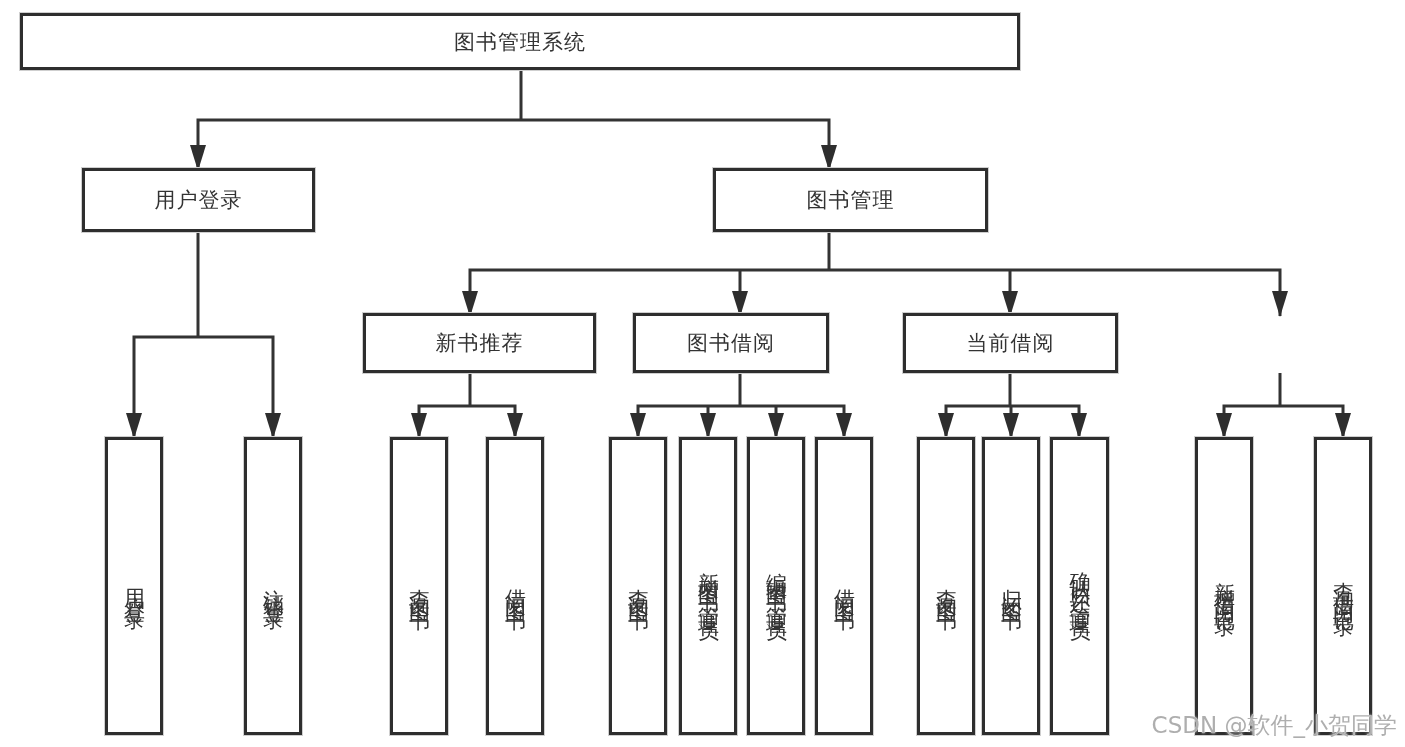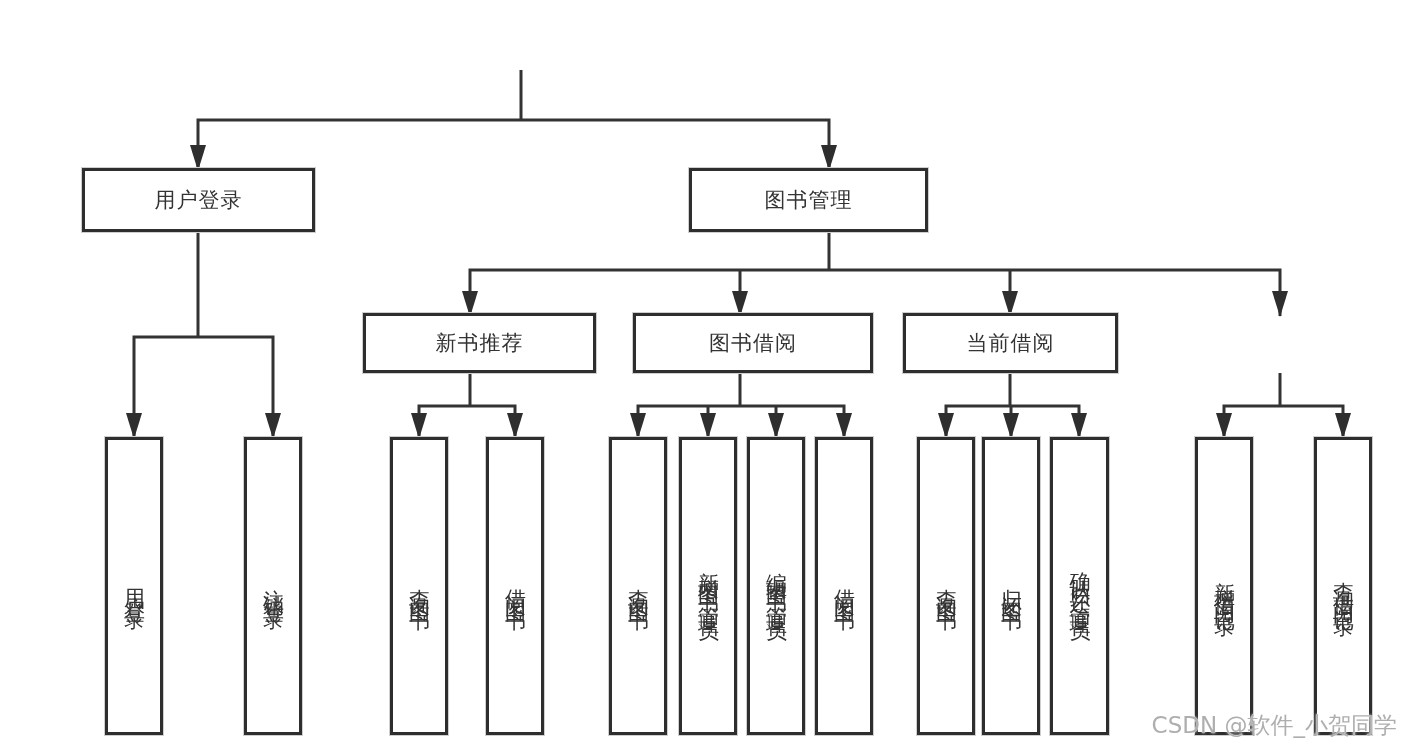--- a/index.html
+++ b/index.html
@@ -119,32 +119,35 @@
       <polygon points="768,413 784,413 776,439"></polygon>
       <polygon points="836,413 852,413 844,439"></polygon>
       <polygon points="938,413 954,413 946,439"></polygon>
       <polygon points="1003,413 1019,413 1011,439"></polygon>
       <polygon points="1071,413 1087,413 1079,439"></polygon>
       <polygon points="1216,413 1232,413 1224,439"></polygon>
       <polygon points="1335,413 1351,413 1343,439"></polygon>
     </g>
   </svg>
 
+  <div class="box h" style="left:20px; top:13px; width:1000px; height:57px;">
+    <span class="lbl">图书管理系统</span>
+  </div>
 
   <div class="box h" style="left:82px; top:168px; width:233px; height:64px;">
     <span class="lbl">用户登录</span>
   </div>
-  <div class="box h" style="left:689px; top:168px; width:239px; height:64px;">
+  <div class="box h" style="left:713px; top:168px; width:275px; height:64px;">
     <span class="lbl">图书管理</span>
   </div>
 
   <div class="box h" style="left:363px; top:313px; width:233px; height:60px;">
     <span class="lbl">新书推荐</span>
   </div>
-  <div class="box h" style="left:633px; top:313px; width:240px; height:60px;">
+  <div class="box h" style="left:633px; top:313px; width:196px; height:60px;">
     <span class="lbl">图书借阅</span>
   </div>
   <div class="box h" style="left:903px; top:313px; width:215px; height:60px;">
     <span class="lbl">当前借阅</span>
   </div>
 
   <div class="box v" style="left:105px; top:437px; width:58px; height:298px;">
     <span class="lbl">用户登录</span>
   </div>
   <div class="box v" style="left:244px; top:437px; width:58px; height:298px;">

